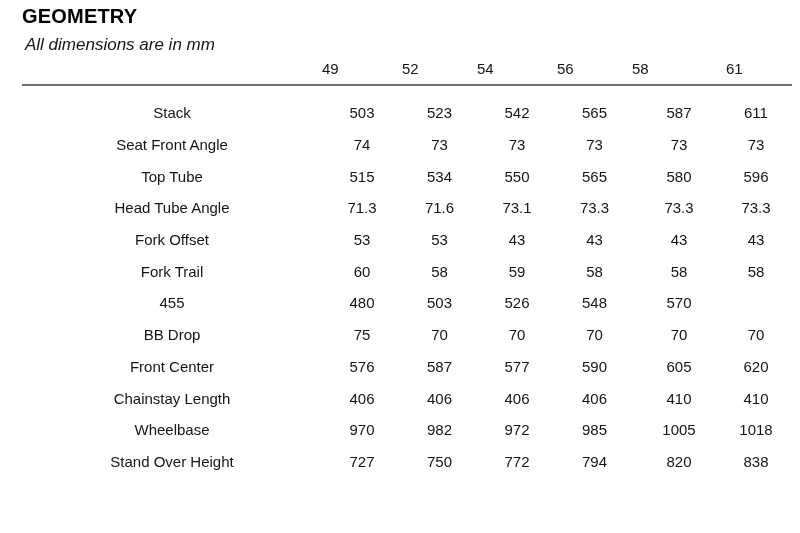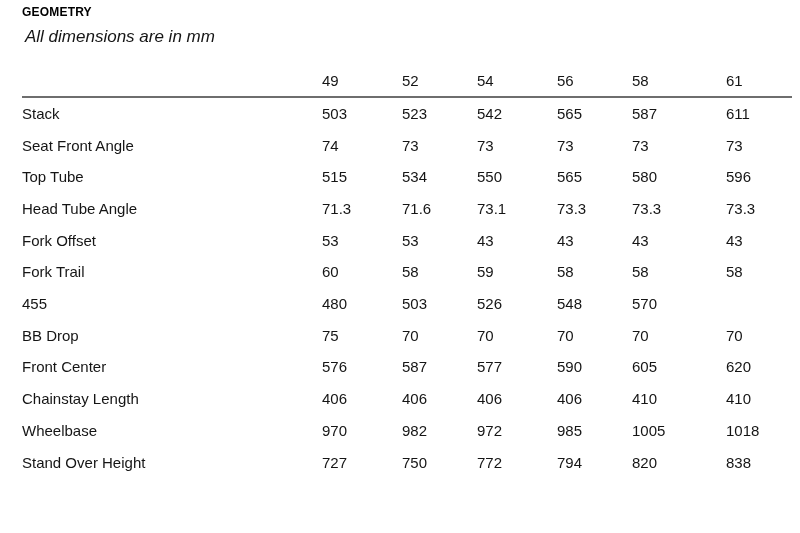--- a/index.html
+++ b/index.html
@@ -14,56 +14,58 @@
     width: 800px;
     height: 533px;
     background: var(--bg);
     color: var(--text);
     font-family: "Liberation Sans", sans-serif;
     padding: 6px 8px 0 22px;
     overflow: hidden;
   }
   .title {
     margin: 0;
-    font-size: 12px;
+    font-size: 20px;
     line-height: 1.05;
     font-weight: 700;
     letter-spacing: 0.2px;
     color: #000;
   }
   .subtitle {
     margin: 9px 0 0 3px;
     font-size: 17px;
     line-height: 1;
     font-style: italic;
     font-weight: 400;
     color: var(--text);
   }
   .grid {
     display: grid;
     grid-template-columns: 300px 80px 75px 80px 75px 94px 60px;
     align-items: center;
   }
   .header-row {
-    margin-top: 28px;
+    margin-top: 8px;
     height: 15px;
   }
   .cell {
     font-size: 15px;
     line-height: 1;
     color: var(--text);
     white-space: nowrap;
   }
   .rule {
     width: 770px;
     height: 2px;
     background: var(--rule);
     margin-top: 8px;
   }
   .rows {
+    margin-top: 11px;
+    text-align: center;
   }
   .data-row {
     height: 31.7px;
   }
 </style>
 </head>
 <body>
 
 <div class="page">
 

